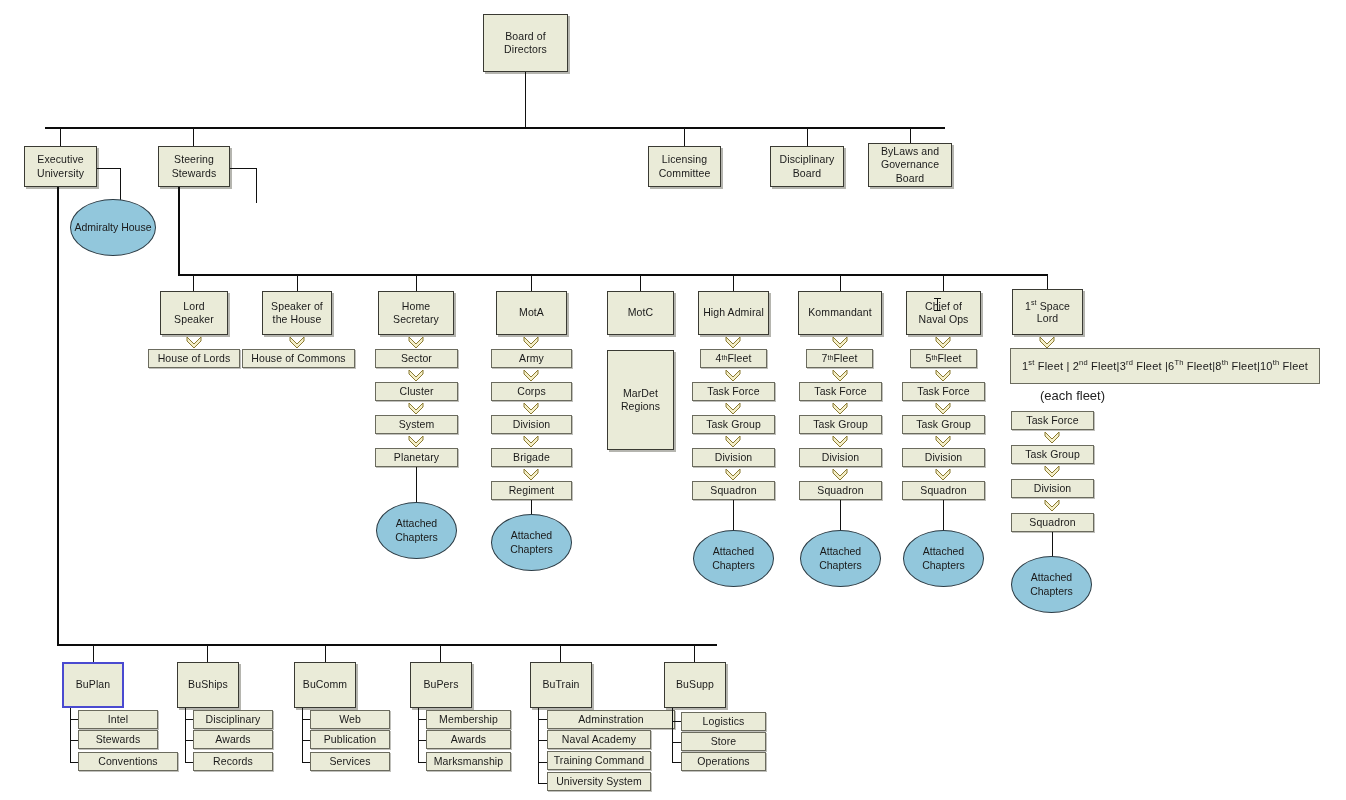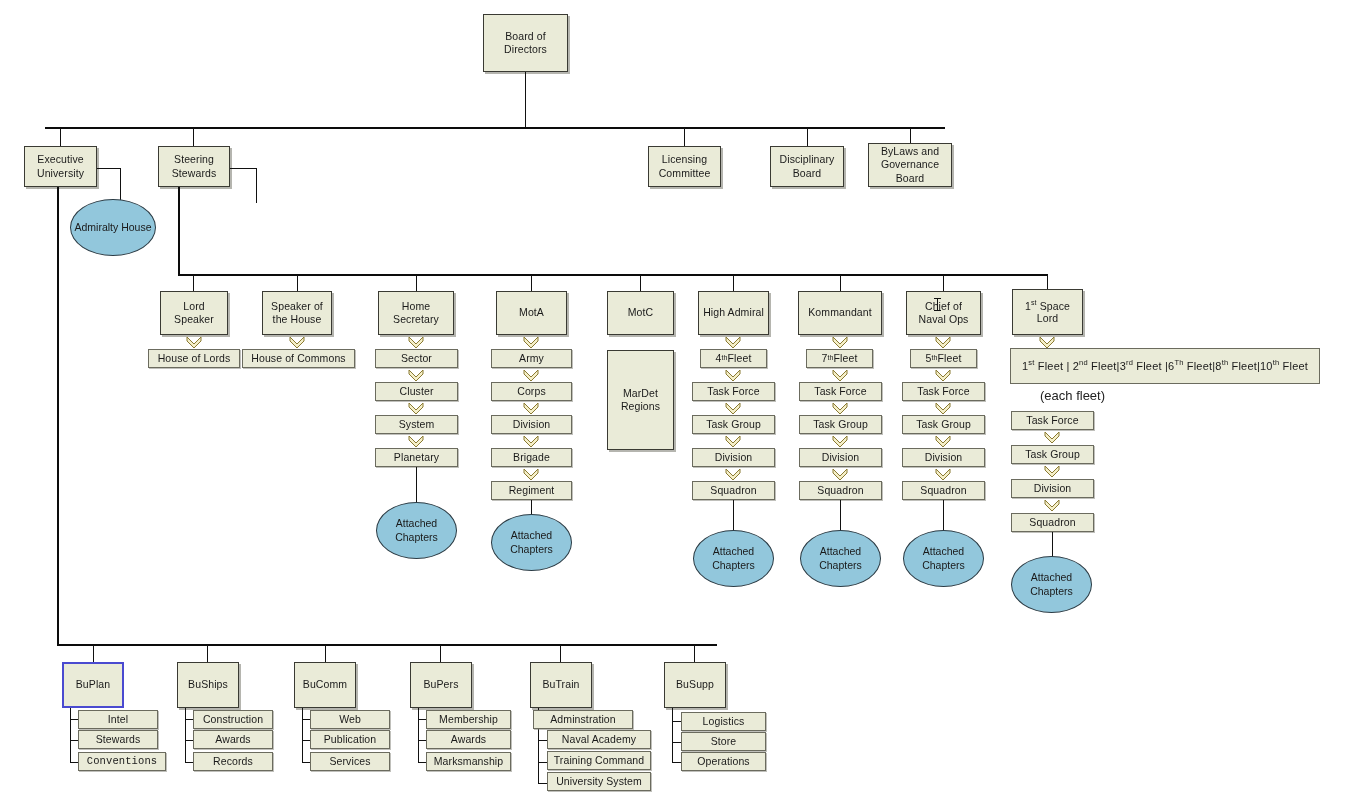--- a/index.html
+++ b/index.html
@@ -353,28 +353,28 @@
   <div class="ln v" style="left:560px;top:645px;height:17px;"></div>
   <div class="ln v" style="left:694px;top:645px;height:17px;"></div>
 
   <div class="box sel" style="left:62px;top:662px;width:62px;height:46px;">BuPlan</div>
   <div class="ln v" style="left:70px;top:708px;height:55px;"></div>
   <div class="ln h" style="left:70px;top:719px;width:9px;"></div>
   <div class="ln h" style="left:70px;top:740px;width:9px;"></div>
   <div class="ln h" style="left:70px;top:762px;width:9px;"></div>
   <div class="box thin" style="left:78px;top:710px;width:80px;height:19px;">Intel</div>
   <div class="box thin" style="left:78px;top:730px;width:80px;height:19px;">Stewards</div>
-  <div class="box thin" style="left:78px;top:752px;width:88px;height:19px;font-family:Liberation Mono, monospace;">Conventions</div>
+  <div class="box thin" style="left:78px;top:752px;width:100px;height:19px;">Conventions</div>
 
   <div class="box" style="left:177px;top:662px;width:62px;height:46px;">BuShips</div>
   <div class="ln v" style="left:185px;top:708px;height:55px;"></div>
   <div class="ln h" style="left:185px;top:719px;width:9px;"></div>
   <div class="ln h" style="left:185px;top:740px;width:9px;"></div>
   <div class="ln h" style="left:185px;top:762px;width:9px;"></div>
-  <div class="box thin" style="left:193px;top:710px;width:80px;height:19px;">Construction</div>
+  <div class="box thin" style="left:193px;top:710px;width:80px;height:19px;">Disciplinary</div>
   <div class="box thin" style="left:193px;top:730px;width:80px;height:19px;">Awards</div>
   <div class="box thin" style="left:193px;top:752px;width:80px;height:19px;">Records</div>
 
   <div class="box" style="left:294px;top:662px;width:62px;height:46px;">BuComm</div>
   <div class="ln v" style="left:302px;top:708px;height:55px;"></div>
   <div class="ln h" style="left:302px;top:719px;width:9px;"></div>
   <div class="ln h" style="left:302px;top:740px;width:9px;"></div>
   <div class="ln h" style="left:302px;top:762px;width:9px;"></div>
   <div class="box thin" style="left:310px;top:710px;width:80px;height:19px;">Web</div>
   <div class="box thin" style="left:310px;top:730px;width:80px;height:19px;">Publication</div>
@@ -388,21 +388,21 @@
   <div class="box thin" style="left:426px;top:710px;width:85px;height:19px;">Membership</div>
   <div class="box thin" style="left:426px;top:730px;width:85px;height:19px;">Awards</div>
   <div class="box thin" style="left:426px;top:752px;width:85px;height:19px;">Marksmanship</div>
 
   <div class="box" style="left:530px;top:662px;width:62px;height:46px;">BuTrain</div>
   <div class="ln v" style="left:538px;top:708px;height:76px;"></div>
   <div class="ln h" style="left:538px;top:719px;width:9px;"></div>
   <div class="ln h" style="left:538px;top:740px;width:9px;"></div>
   <div class="ln h" style="left:538px;top:762px;width:9px;"></div>
   <div class="ln h" style="left:538px;top:783px;width:9px;"></div>
-  <div class="box thin" style="left:533px;top:710px;width:100px;height:19px;">Adminstration</div>
+  <div class="box thin" style="left:547px;top:710px;width:128px;height:19px;">Adminstration</div>
   <div class="box thin" style="left:547px;top:730px;width:104px;height:19px;">Naval Academy</div>
   <div class="box thin" style="left:547px;top:751px;width:104px;height:19px;">Training Command</div>
   <div class="box thin" style="left:547px;top:772px;width:104px;height:19px;">University System</div>
 
   <div class="box" style="left:664px;top:662px;width:62px;height:46px;">BuSupp</div>
   <div class="ln v" style="left:672px;top:708px;height:55px;"></div>
   <div class="ln h" style="left:672px;top:721px;width:9px;"></div>
   <div class="ln h" style="left:672px;top:742px;width:9px;"></div>
   <div class="ln h" style="left:672px;top:762px;width:9px;"></div>
   <div class="box thin" style="left:681px;top:712px;width:85px;height:19px;">Logistics</div>

